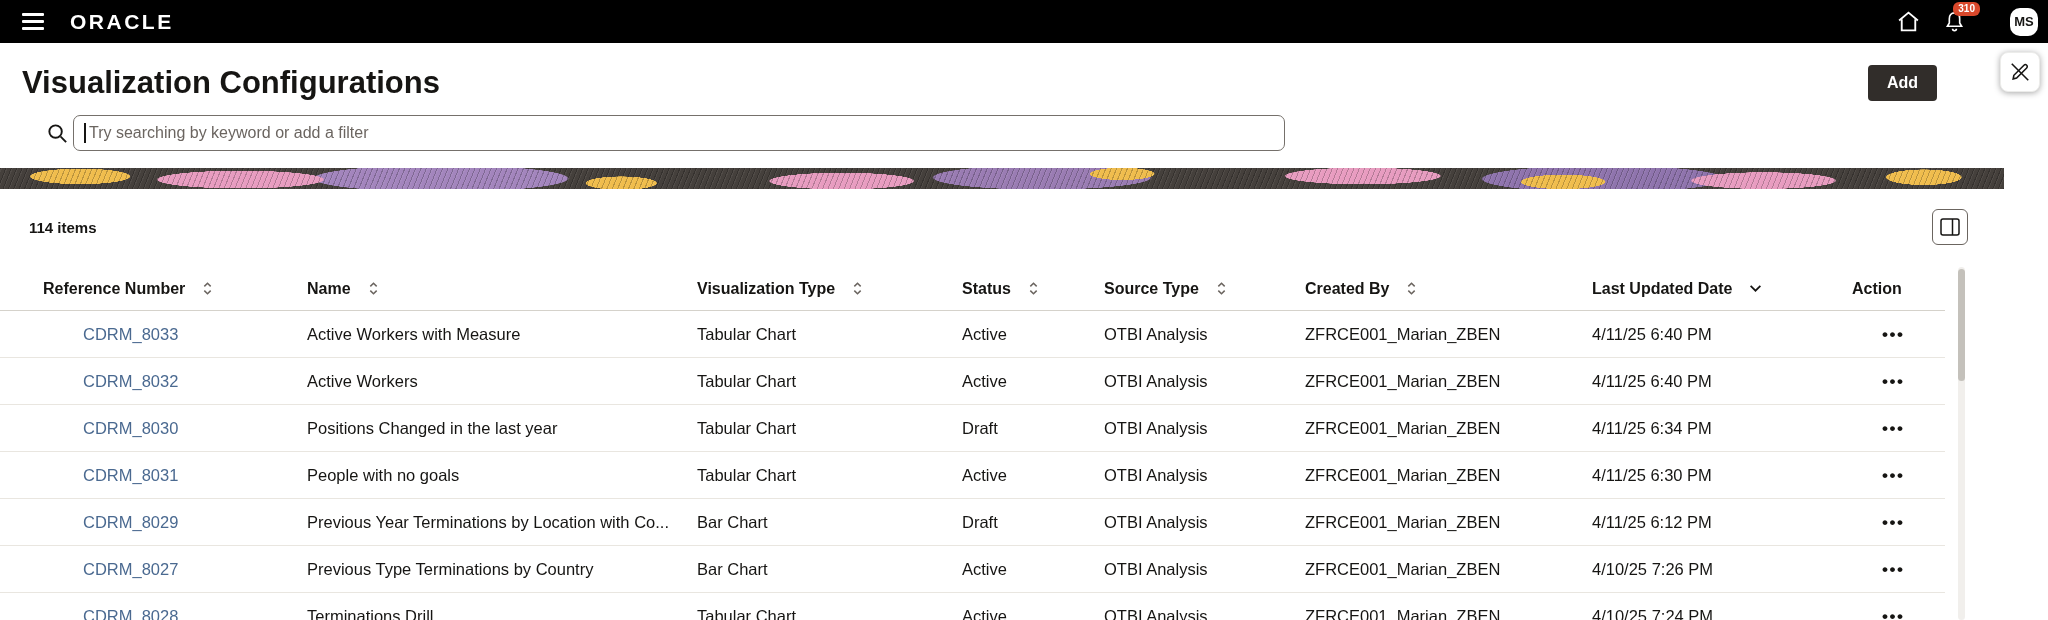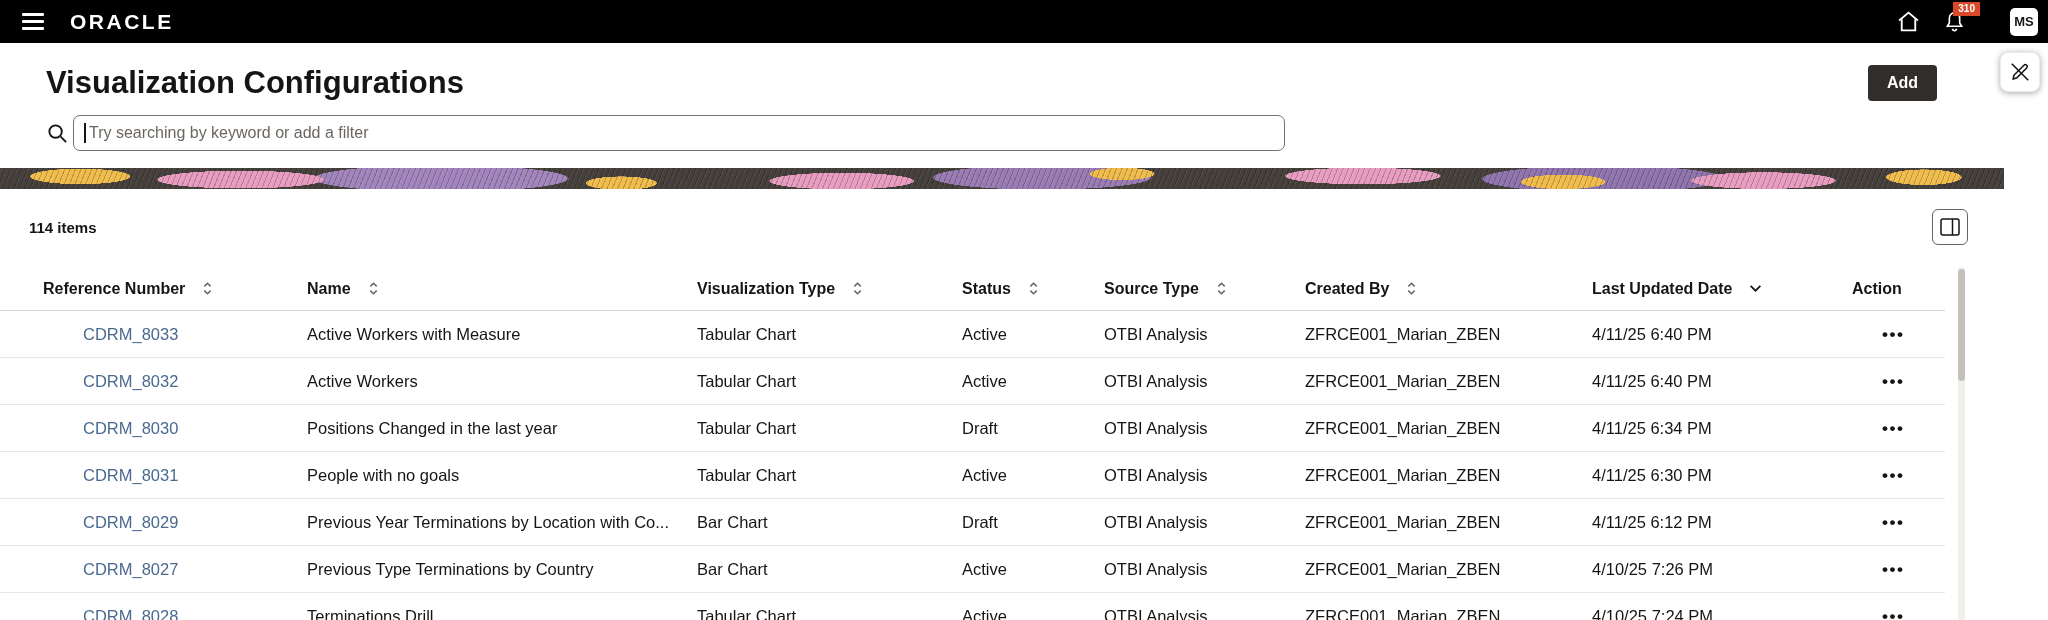--- a/index.html
+++ b/index.html
@@ -16,30 +16,30 @@
   .hamburger { width: 22px; display: flex; flex-direction: column; gap: 4.5px; cursor: pointer; background: none; border: none; }
   .hamburger span { display: block; height: 2.4px; width: 22px; background: #fff; border-radius: 1px; }
   .brand { color: #fff; font-size: 21px; font-weight: 700; letter-spacing: 2.5px; margin-left: 26px; }
   .topbar-right { margin-left: auto; display: flex; align-items: center; }
   .icon-btn { background: none; border: none; cursor: pointer; display: flex; align-items: center; justify-content: center; }
   .home-btn { margin-right: 22px; }
   .bell-wrap { position: relative; margin-right: 44px; }
   .badge {
     position: absolute; top: -7px; right: -14px;
     background: #d9482b; color: #fff; font-size: 10px; font-weight: 700;
-    border-radius: 0; padding: 2px 5px; line-height: 1; text-align: right;
+    border-radius: 6px; padding: 2px 5px; line-height: 1; text-align: right;
   }
   .avatar {
-    width: 28px; height: 28px; background: #fff; border-radius: 5px;
+    width: 28px; height: 28px; background: #fff; border-radius: 10px;
     display: flex; align-items: center; justify-content: center;
     font-size: 13px; font-weight: 700; color: #161513; border: none; cursor: pointer;
   }
 
   
-  .page-head { display: flex; align-items: center; justify-content: space-between; padding: 20px 111px 0 46px; }
+  .page-head { display: flex; align-items: center; justify-content: space-between; padding: 20px 111px 0 22px; }
   .page-title { font-size: 31px; font-weight: 700; line-height: 40px; color: #161513; }
   .add-btn {
     height: 36px; padding: 0 19px; background: #312d2a; color: #fff;
     border: none; border-radius: 4px; font-size: 16px; font-weight: 700;
     font-family: inherit; cursor: pointer;
   }
   .pencil-float {
     position: absolute; top: 52px; right: 8px; width: 40px; height: 40px;
     background: #fff; border: 1px solid #ececea; border-radius: 8px;
     box-shadow: 0 1px 6px rgba(0,0,0,0.35); cursor: pointer;

